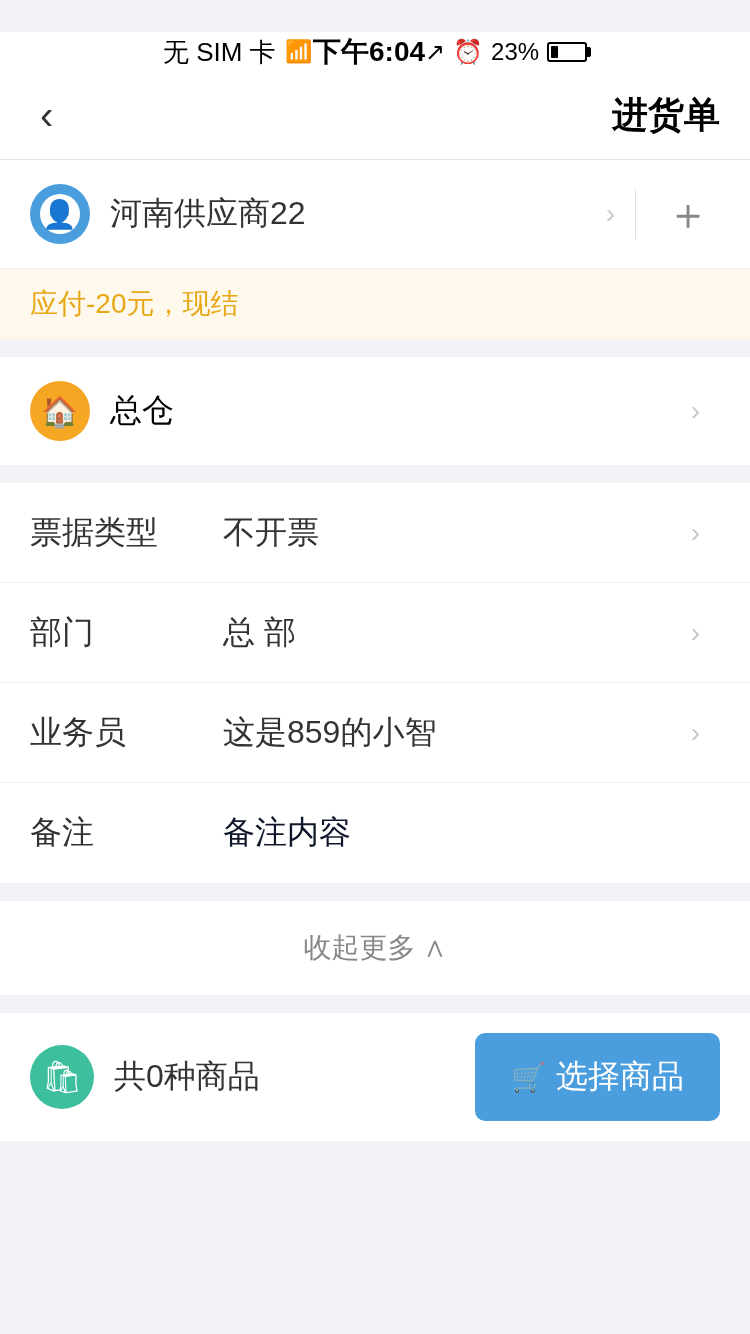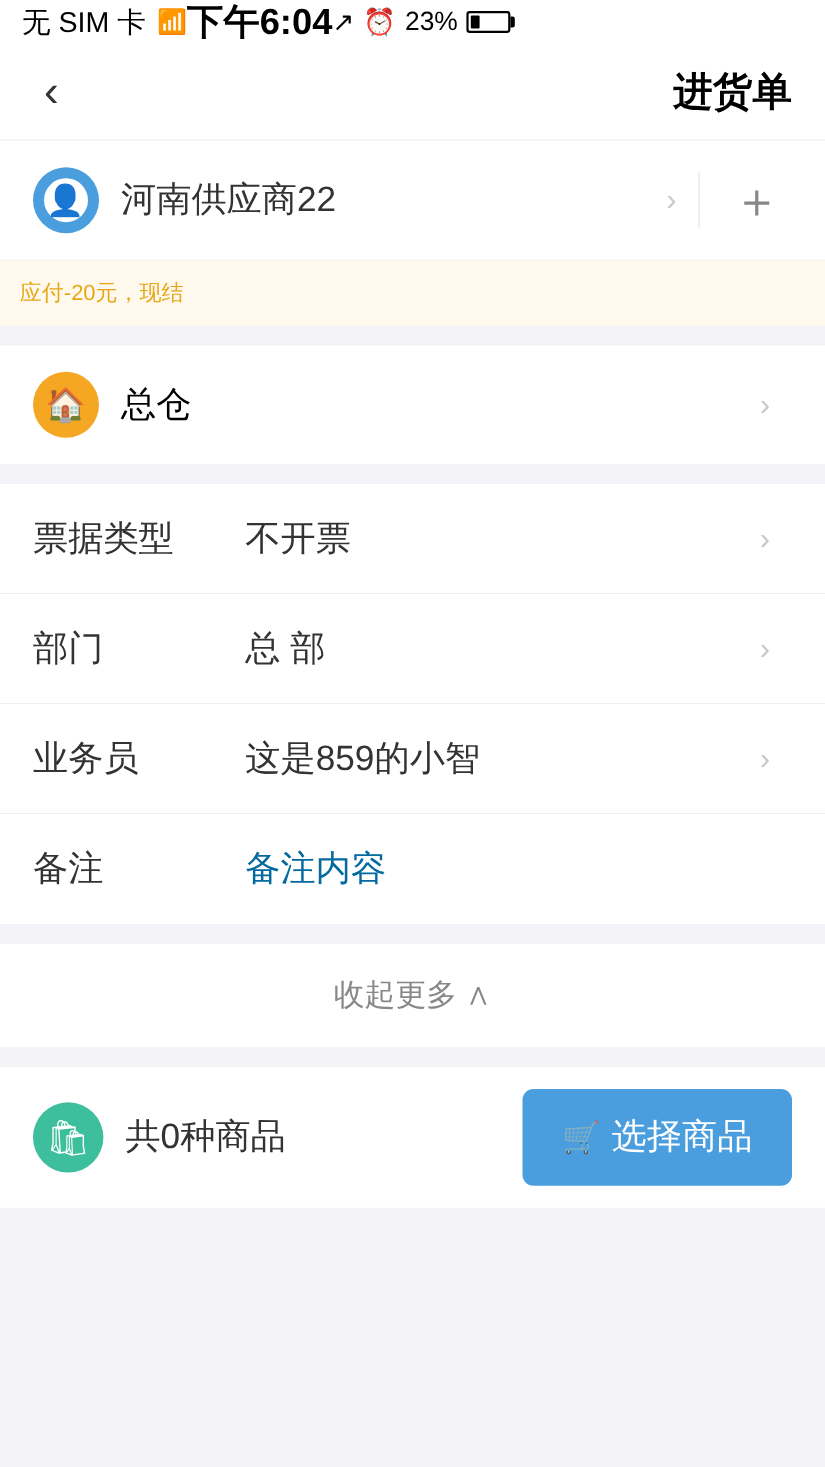--- a/index.html
+++ b/index.html
@@ -12,27 +12,28 @@
       font-size: 32px;
     }
 
     
     .status-bar {
       width: 100%;
       height: 40px;
       background: #fff;
       display: flex;
       align-items: center;
-      justify-content: flex-start;
+      justify-content: center;
       padding: 0 20px;
       font-size: 26px;
       color: #000;
+      margin-top: 32px;
     }
     .status-left { display: flex; align-items: center; gap: 10px; }
-    .status-center { font-weight: 600; font-size: 33px; }
+    .status-center { font-weight: 600; font-size: 28px; }
     .status-right { display: flex; align-items: center; gap: 8px; font-size: 24px; }
     .battery-icon {
       display: inline-flex; align-items: center;
       border: 2px solid #000; border-radius: 3px;
       width: 40px; height: 20px; padding: 2px; position: relative;
     }
     .battery-icon::after {
       content: '';
       position: absolute; right: -6px; top: 50%;
       transform: translateY(-50%);
@@ -130,22 +131,22 @@
     .add-btn {
       font-size: 44px;
       color: #888;
       cursor: pointer;
       padding: 0 10px;
     }
 
     
     .notice-row {
       background: #fff8ec;
-      padding: 16px 18px;
-      font-size: 20px;
+      padding: 16px 30px;
+      font-size: 28px;
       color: #e6a817;
       margin-bottom: 18px;
     }
 
     
     .warehouse-row {
       display: flex;
       align-items: center;
       padding: 24px 30px;
       background: #fff;
@@ -191,21 +192,21 @@
       color: #333;
       width: 160px;
       flex-shrink: 0;
     }
     .form-value {
       flex: 1;
       font-size: 32px;
       color: #333;
     }
     .form-value.placeholder {
-      color: #0369a1;
+      color: #0f172a;
       font-family: Liberation Serif, serif;
     }
 
     
     .collapse-row {
       background: #fff;
       display: flex;
       align-items: center;
       justify-content: center;
       padding: 28px 30px;

